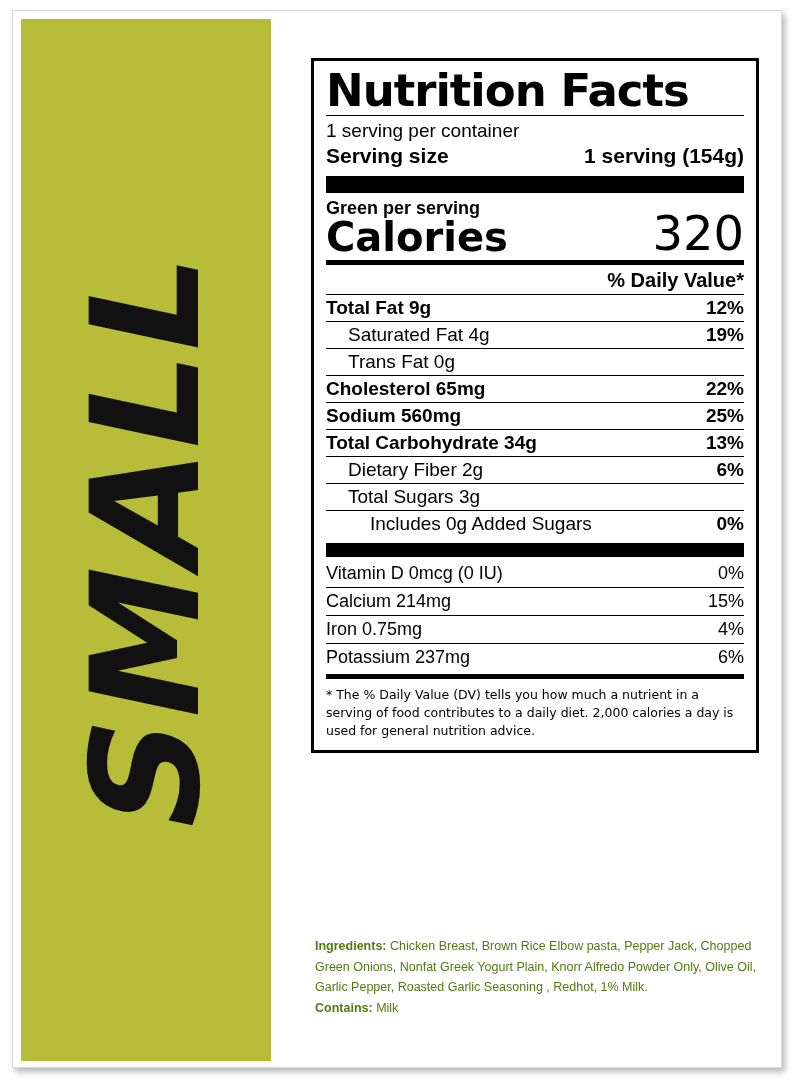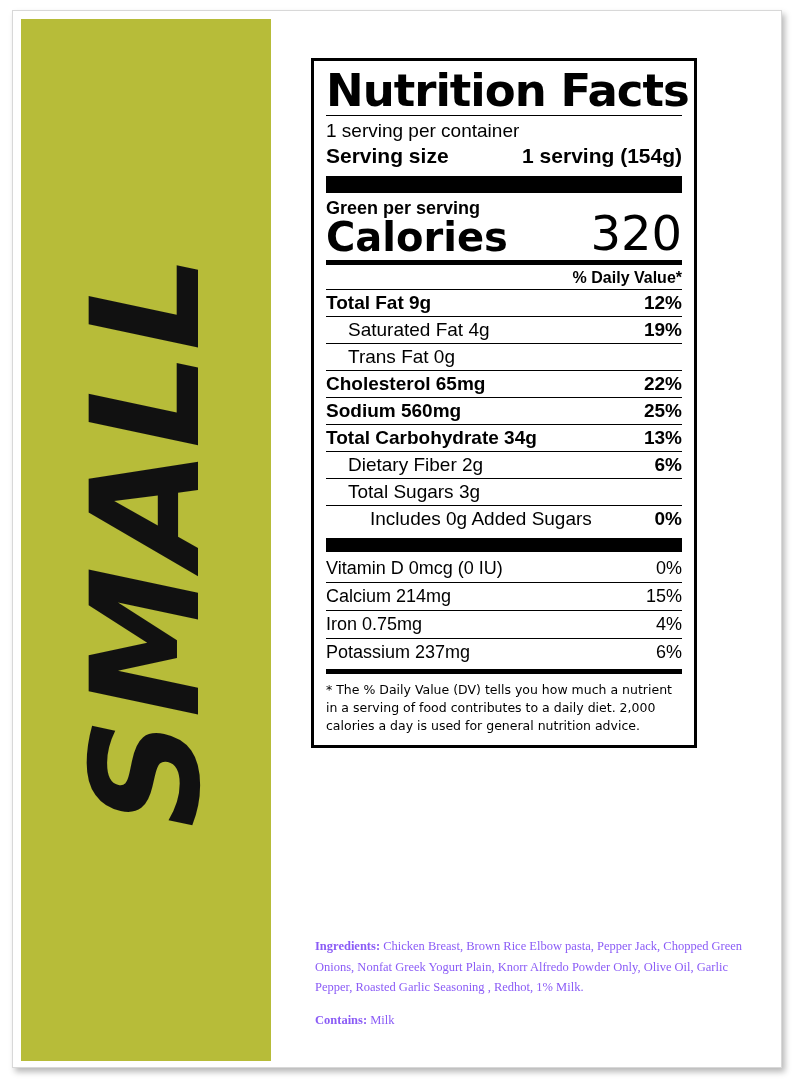--- a/index.html
+++ b/index.html
@@ -55,21 +55,21 @@
     color: #111111;
     white-space: nowrap;
     line-height: 1;
   }
 
   
   .nf {
     position: absolute;
     left: 298px;
     top: 47px;
-    width: 386px;
+    width: 448px;
     background: #ffffff;
     border: 3px solid #000000;
     box-sizing: border-box;
     padding: 6px 12px 10px 12px;
     color: #000000;
     font-family: "Liberation Sans", sans-serif;
   }
   .nf-title {
     font-family: "DejaVu Sans", sans-serif;
     font-weight: bold;
@@ -114,21 +114,21 @@
   .cal-value {
     font-family: "DejaVu Sans", sans-serif;
     font-weight: normal;
     font-size: 48px;
     line-height: 0.95;
   }
 
   .dv-header {
     text-align: right;
     font-weight: bold;
-    font-size: 16px;
+    font-size: 20px;
     padding: 1px 0 2px 0;
   }
 
   .nf-row {
     display: flex;
     justify-content: space-between;
     align-items: flex-end;
     font-size: 19px;
     padding: 2px 0 2px 0;
     border-top: 1px solid #000;
@@ -155,27 +155,27 @@
     padding-top: 4px;
     font-family: "DejaVu Sans", sans-serif;
   }
 
   
   .ing-block {
     position: absolute;
     left: 302px;
     top: 925px;
     width: 444px;
-    font-family: Liberation Serif, serif;
+    font-family: Liberation Sans, sans-serif;
     font-size: 12.5px;
     line-height: 1.65;
-    color: #8b5cf6;
+    color: #4d7c0f;
   }
   .ing-block b { font-weight: bold; }
-  .contains { margin-top: 12px; }
+  .contains { }
 </style>
 </head>
 <body>
 
 <div class="page">
   <div class="label-card">
 
     <div class="size-band">
       <div class="size-band-text">SMALL</div>
     </div>

